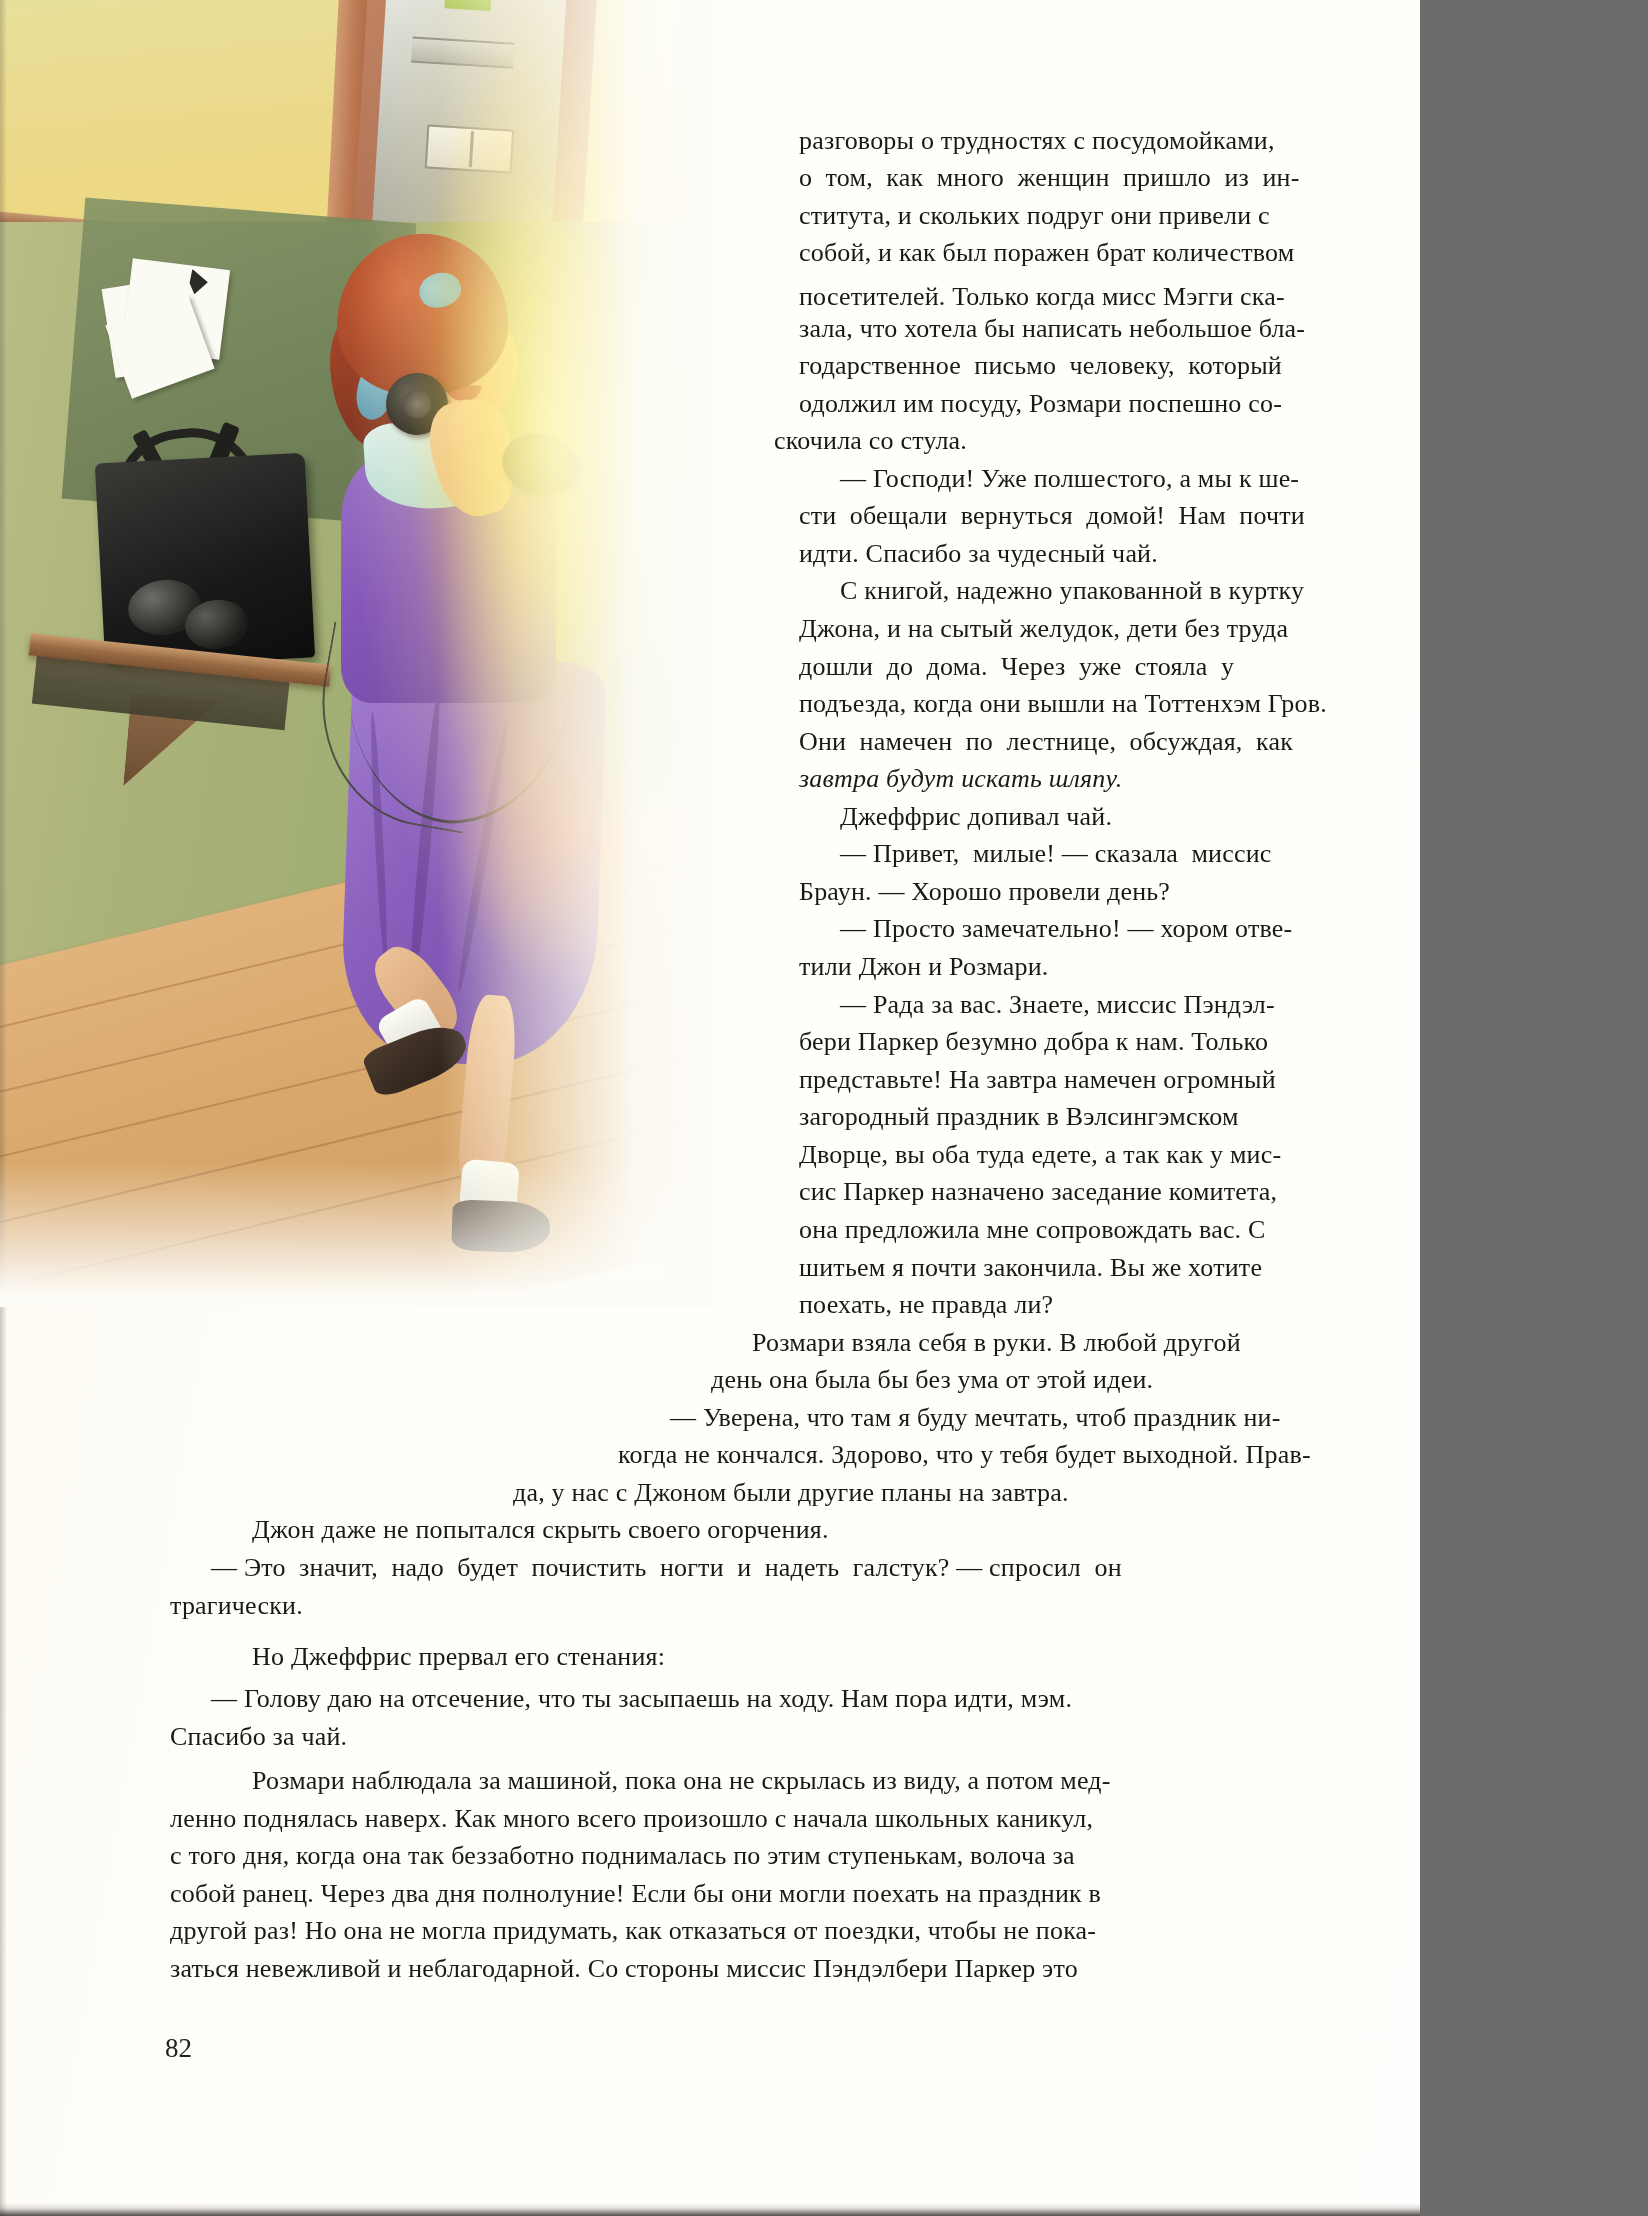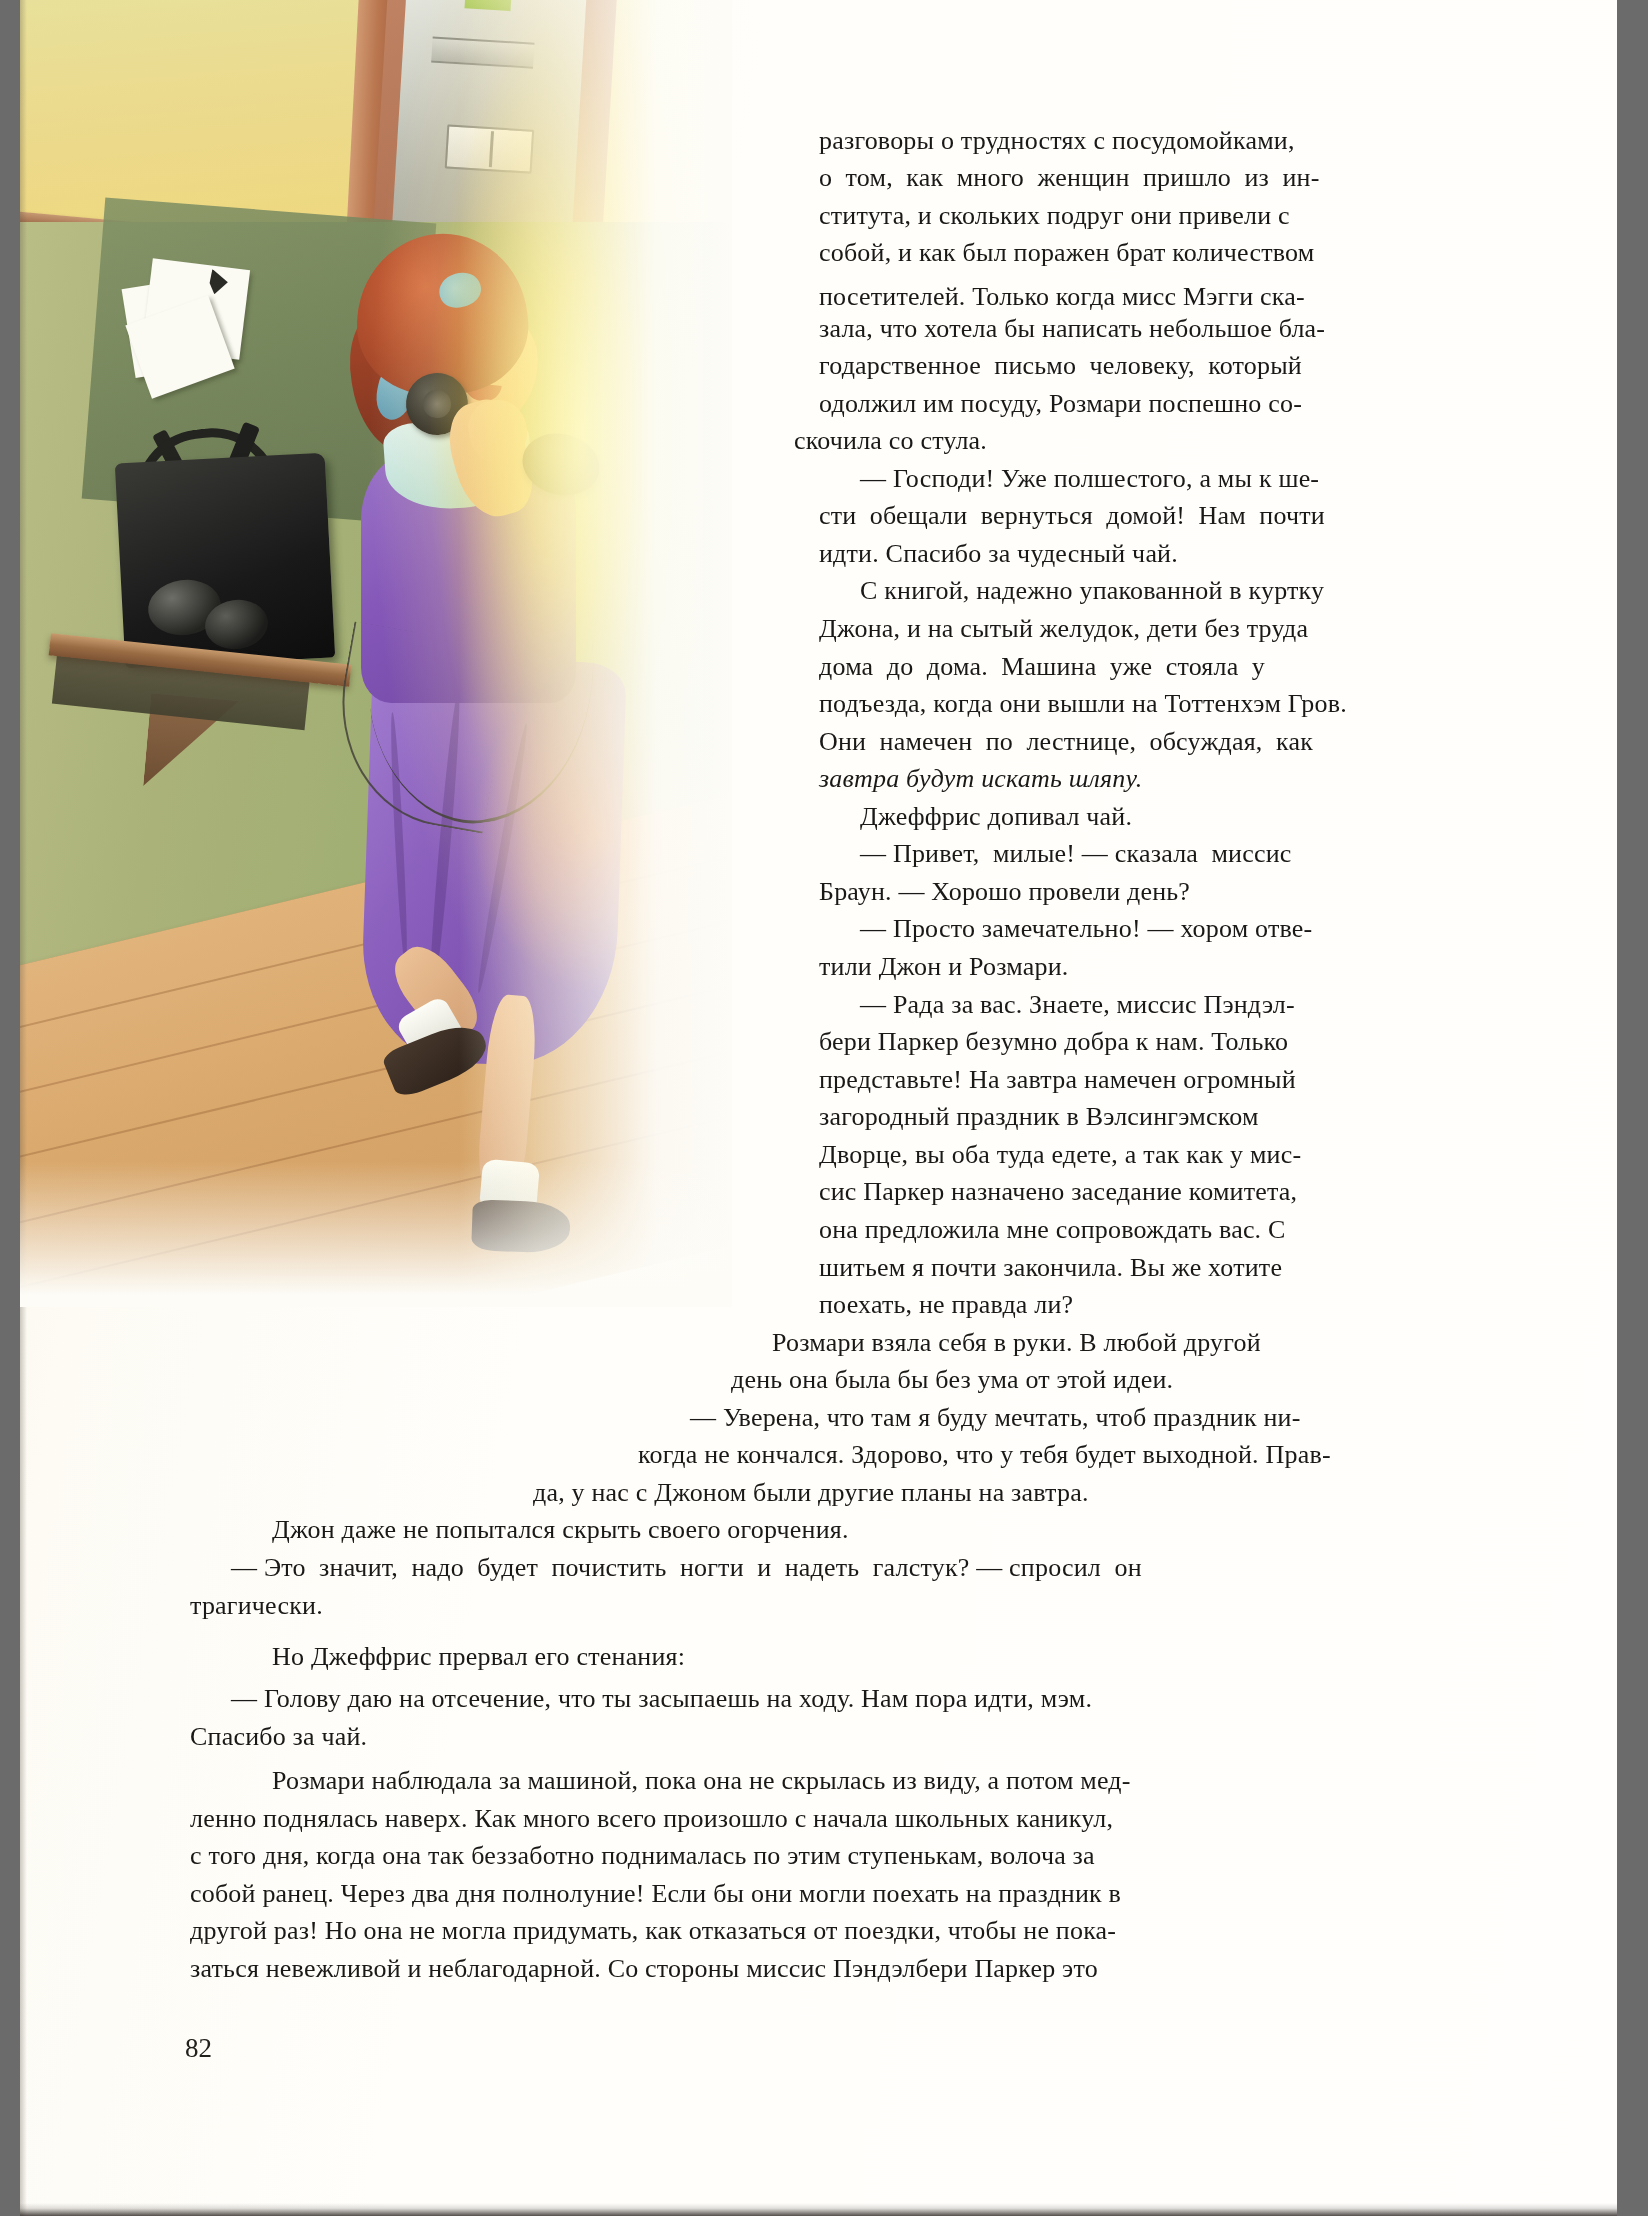--- a/index.html
+++ b/index.html
@@ -1,22 +1,21 @@
 <!DOCTYPE html>
 <html style="font-size:7.8px"><head>
 <meta charset="utf-8">
 <style>
   html,body{margin:0;padding:0;background:#6b6b6b;}
   .page{
     position:relative;
-    width:1597px;height:2216px;
+    width:1420px;height:2216px;
     background:#fdfcf7;
     overflow:hidden;
     font-family:"Liberation Serif", serif;
-    margin-left:20px;
   }
   
   .paper-tint{
     position:absolute;inset:0;
     background:
       linear-gradient(100deg,#f6f3e2 0%,#fdfbf4 14%,#fffefb 38%,#fffefc 100%);
     pointer-events:none;
   }
   .scan-edge-bottom{
     position:absolute;left:0;right:0;bottom:0;height:12.7px;
@@ -431,21 +430,21 @@
       <div class="ln" style="left: 799px; top: 284px;">посетителей. Только когда мисс Мэгги ска-</div>
       <div class="ln" style="left: 799px; top: 316px;">зала, что хотела бы написать небольшое бла-</div>
       <div class="ln" style="left: 799px; top: 353px; text-align: right;">годарственное  письмо  человеку,  который</div>
       <div class="ln" style="left: 799px; top: 391px;">одолжил им посуду, Розмари поспешно со-</div>
       <div class="ln" style="left: 774px; top: 428px;">скочила со стула.</div>
       <div class="ln" style="left: 840px; top: 466px;">— Господи! Уже полшестого, а мы к ше-</div>
       <div class="ln" style="left: 799px; top: 503px;">сти  обещали  вернуться  домой!  Нам  почти</div>
       <div class="ln" style="left: 799px; top: 541px;">идти. Спасибо за чудесный чай.</div>
       <div class="ln" style="left: 840px; top: 578px;">С книгой, надежно упакованной в куртку</div>
       <div class="ln" style="left: 799px; top: 616px;">Джона, и на сытый желудок, дети без труда</div>
-      <div class="ln" style="left: 799px; top: 654px;">дома  до  дома.  Машина  уже  стояла  у</div>
+      <div class="ln" style="left: 799px; top: 654px;">дошли  до  дома.  Через  уже  стояла  у</div>
       <div class="ln" style="left: 799px; top: 691px;">подъезда, когда они вышли на Тоттенхэм Гров.</div>
       <div class="ln" style="left: 799px; top: 729px;">Они  намечен  по  лестнице,  обсуждая,  как</div>
       <div class="ln" style="left: 799px; top: 766px; font-style: italic;">завтра будут искать шляпу.</div>
       <div class="ln" style="left: 840px; top: 804px;">Джеффрис допивал чай.</div>
       <div class="ln" style="left: 840px; top: 841px;">— Привет,  милые! — сказала  миссис</div>
       <div class="ln" style="left: 799px; top: 879px;">Браун. — Хорошо провели день?</div>
       <div class="ln" style="left: 840px; top: 916px;">— Просто замечательно! — хором отве-</div>
       <div class="ln" style="left: 799px; top: 954px;">тили Джон и Розмари.</div>
       <div class="ln" style="left: 840px; top: 992px;">— Рада за вас. Знаете, миссис Пэндэл-</div>
       <div class="ln" style="left: 799px; top: 1029px;">бери Паркер безумно добра к нам. Только</div>

